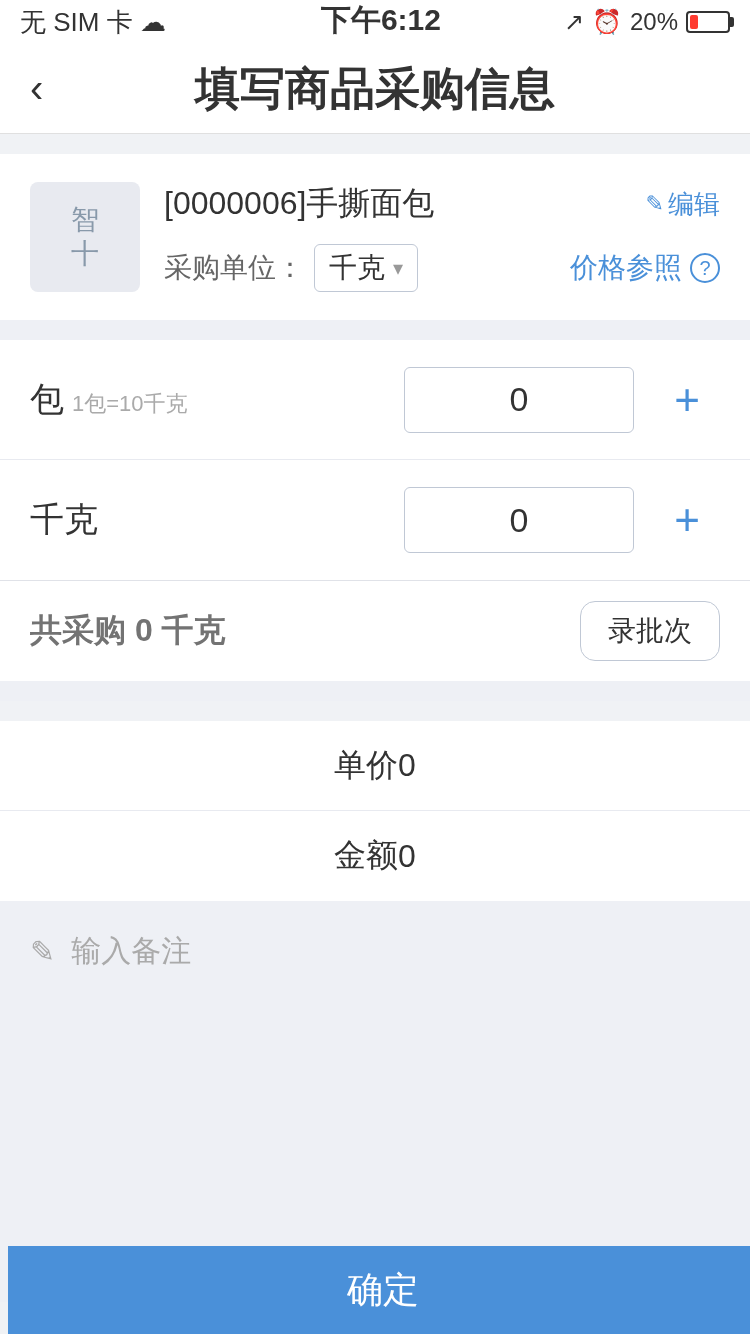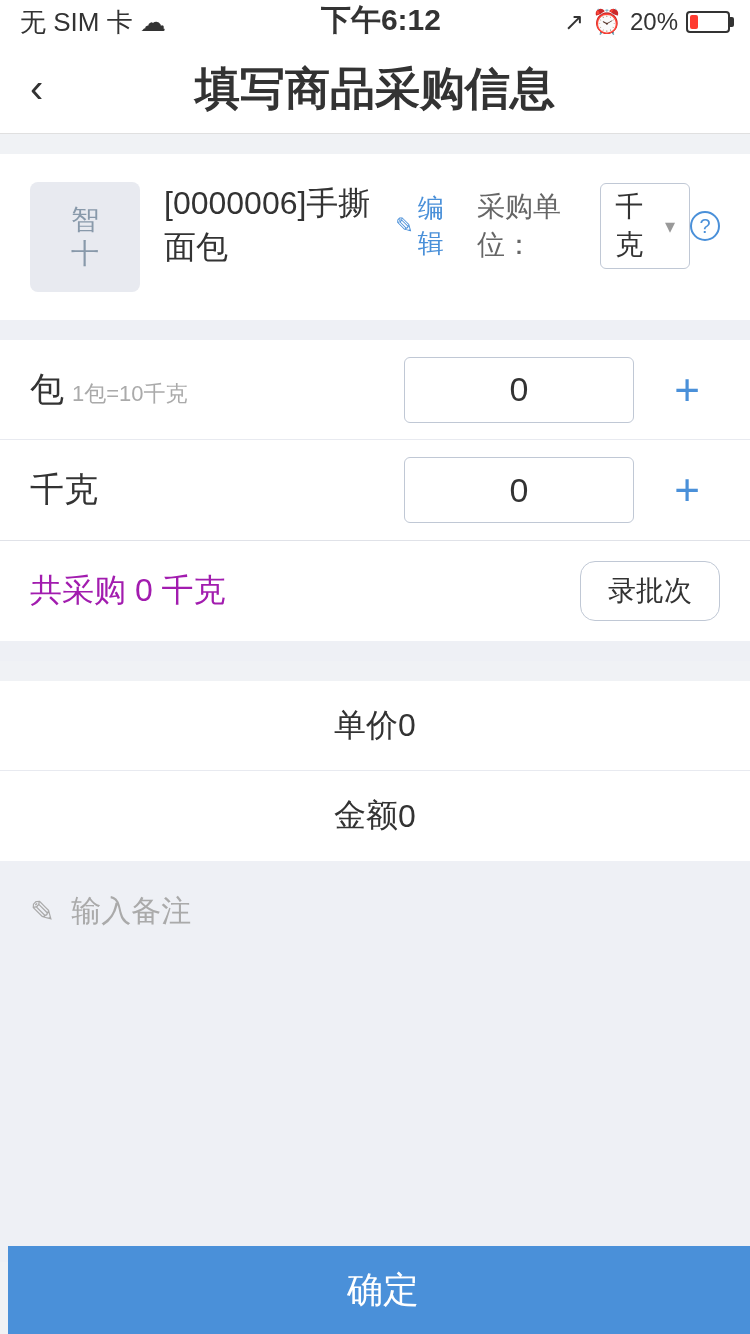--- a/index.html
+++ b/index.html
@@ -101,21 +101,21 @@
     }
     .product-logo-text {
       font-size: 28px;
       color: #8899aa;
       text-align: center;
       line-height: 1.2;
     }
     .product-info {
       flex: 1;
       display: flex;
-      flex-direction: row;
+      flex-direction: column;
       gap: 18px;
     }
     .product-name-row {
       display: flex;
       align-items: center;
       justify-content: space-between;
     }
     .product-name {
       font-size: 32px;
       font-weight: 500;
@@ -179,21 +179,21 @@
     }
 
     
     .input-section {
       background: #fff;
     }
     .input-row {
       display: flex;
       align-items: center;
       padding: 0 30px;
-      height: 100px;
+      height: 120px;
       border-bottom: 1px solid #e8eaf0;
     }
     .input-row:last-child {
       border-bottom: none;
     }
     .input-label {
       min-width: 160px;
       font-size: 34px;
       color: #333;
       font-weight: 500;
@@ -239,21 +239,22 @@
     .total-row {
       background: #fff;
       display: flex;
       align-items: center;
       justify-content: space-between;
       padding: 0 30px;
       height: 100px;
     }
     .total-label {
       font-size: 32px;
-      color: #a21caf;
+      color: #737373;
+      font-weight: bold;
     }
     .batch-btn {
       width: 140px;
       height: 60px;
       border: 1px solid #c0c8d5;
       border-radius: 15px;
       display: flex;
       align-items: center;
       justify-content: center;
       font-size: 28px;
@@ -376,20 +377,21 @@
       </div>
       <div class="product-unit-row">
         <div style="display:flex;align-items:center;justify-content:center;">
           <span class="unit-label">采购单位：</span>
           <div class="unit-select">
             <span>千克</span>
             <span class="unit-chevron">▾</span>
           </div>
         </div>
         <div class="price-ref">
+          <span>价格参照</span>
           <span class="price-ref-icon">?</span>
         </div>
       </div>
     </div>
   </div>
 
   <div class="section-divider"></div>
 
   <div class="input-section">
     <div class="input-row">

